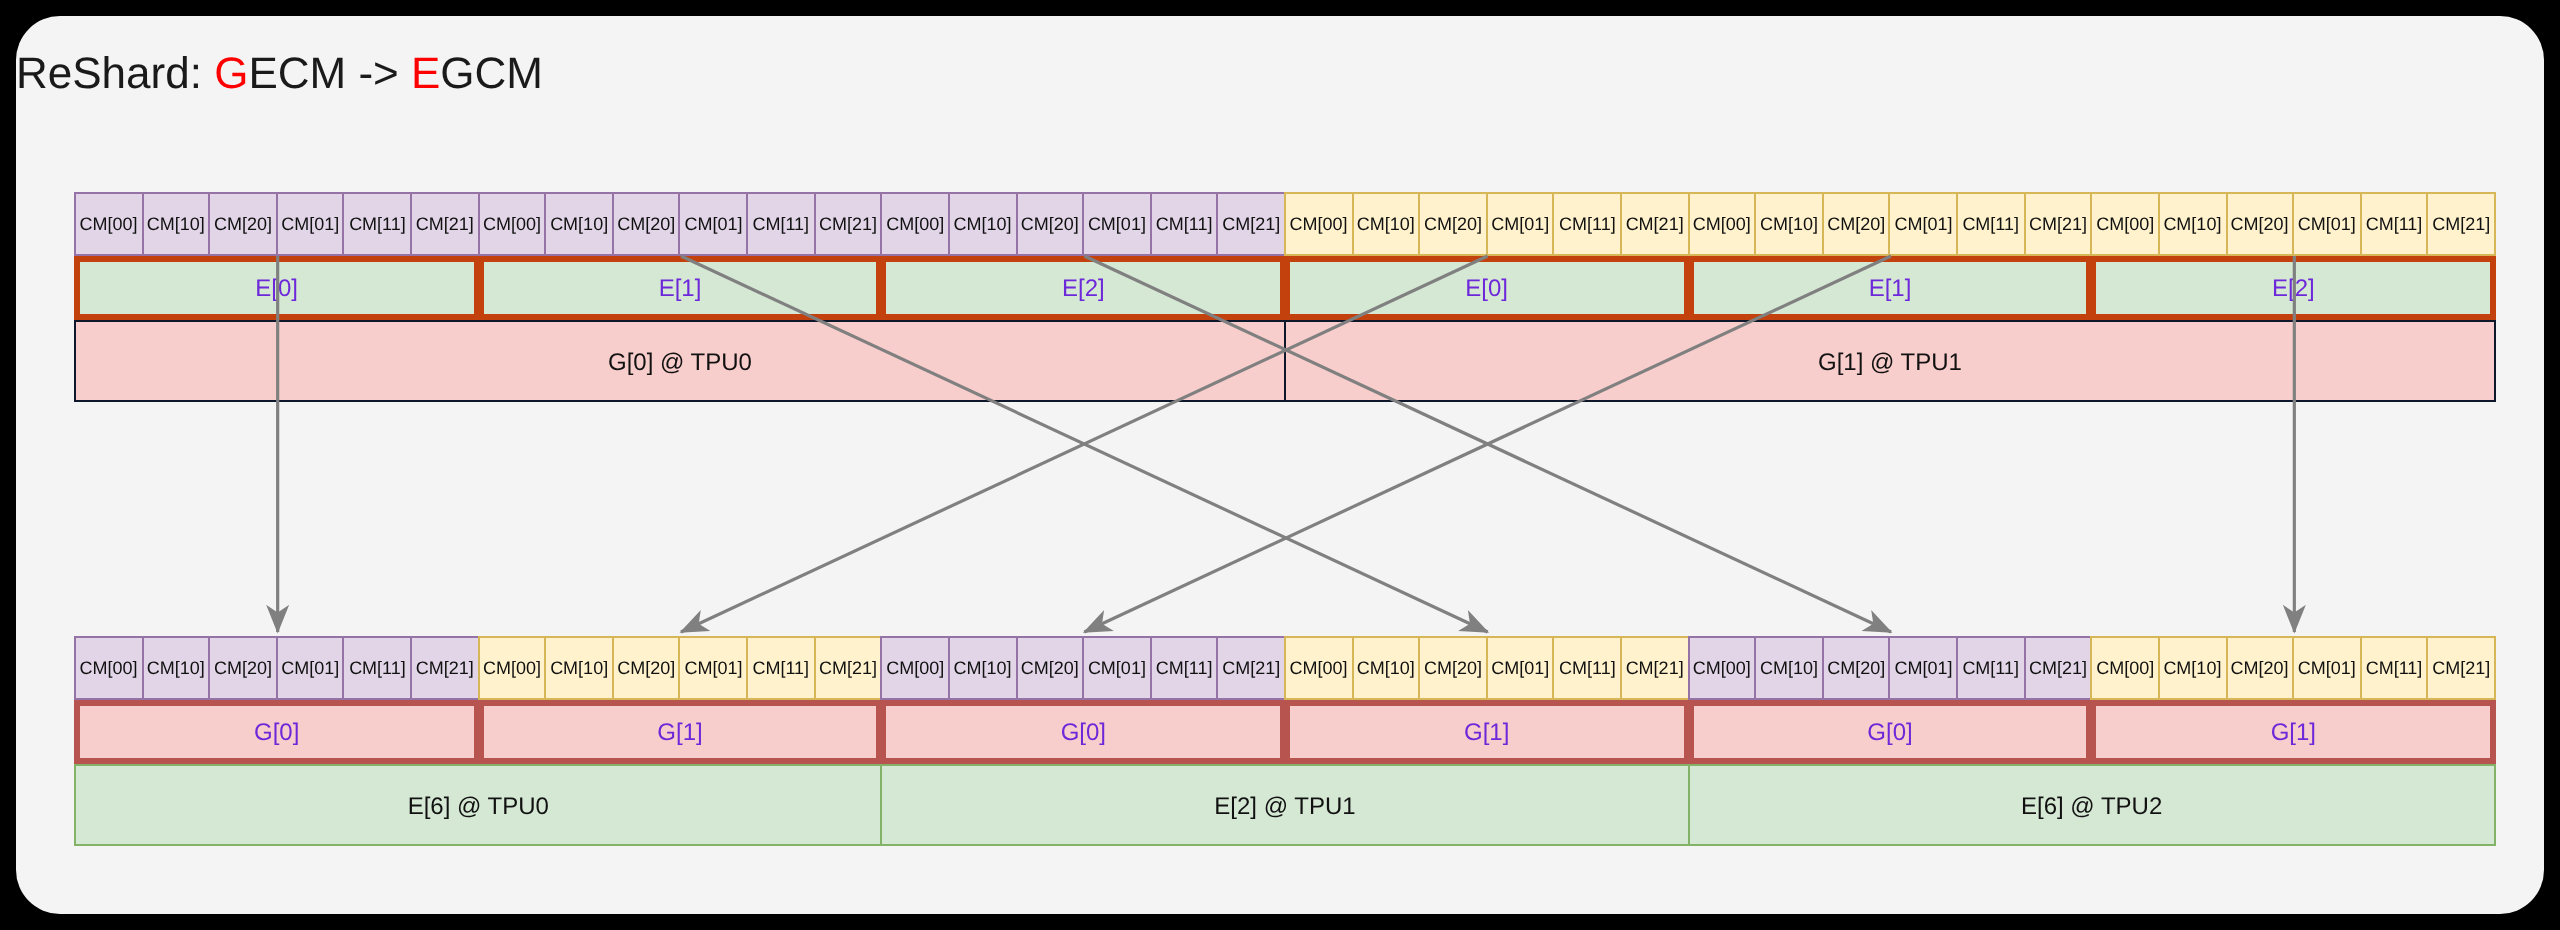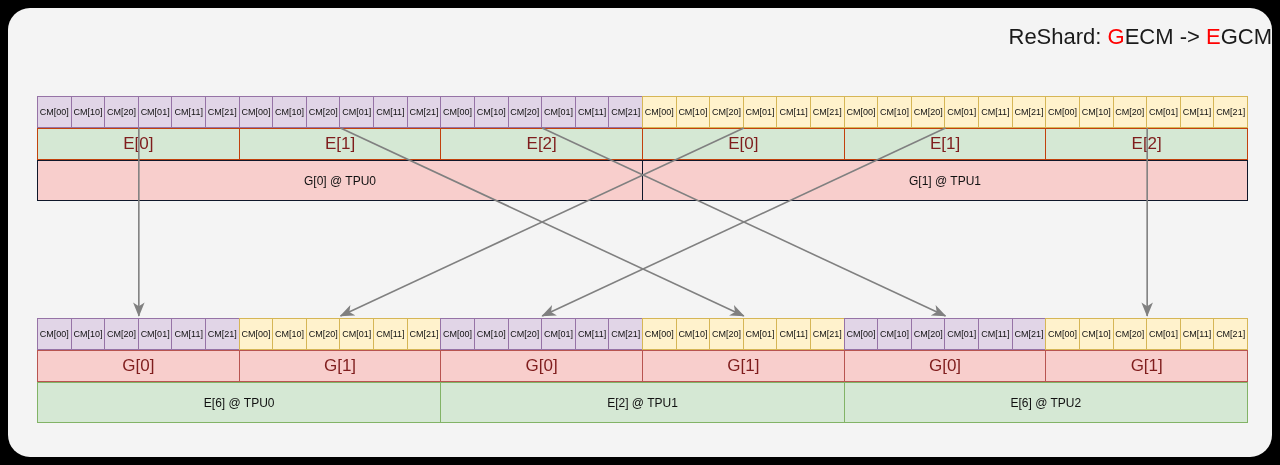--- a/index.html
+++ b/index.html
@@ -1,29 +1,29 @@
 <!DOCTYPE html>
 <html><head>
 <meta charset="utf-8">
 <style>
   html,body{margin:0;padding:0;background:#000;}
   body{width:1280px;height:465px;overflow:hidden;font-family:"Liberation Sans",sans-serif;}
   #panel{position:absolute;left:8px;top:8px;width:1264px;height:449px;background:#f4f4f4;border-radius:22px;}
-  #title{position:absolute;left:0;top:16px;width:1264px;text-align:right;font-size:22px;color:#1a1a1a;}
+  #title{position:absolute;left:0;top:16px;width:1264px;text-align:left;font-size:22px;color:#1a1a1a;}
   .redl{color:#ff0000;}
   #diagram{position:absolute;left:30px;top:80px;width:1210px;height:340px;text-decoration:underline;}
   svg.arrows{position:absolute;left:0;top:0;width:1210px;height:340px;pointer-events:none;}
   .band{position:absolute;left:0;display:flex;box-sizing:border-box;}
   .cellrow{top:8px;height:32px;width:1210px;}
   .cell{flex:1 1 0;box-sizing:border-box;display:flex;align-items:center;justify-content:center;
         font-size:9px;color:#111;border:1px solid #9673a6;background:#e1d5e7;margin-left:-1px;}
   .cell.yellow{border-color:#d6b656;background:#fff2cc;}
   .grow{top:40px;height:32px;width:1210px;}
   .gseg{flex:1 1 0;box-sizing:border-box;display:flex;align-items:center;justify-content:center;
-        font-size:17px;color:#7f1d1d;border:1px solid #c2410c;background:#d5e8d4;margin-left:-1px;}
+        font-size:12px;color:#6d28d9;border:3px solid #c2410c;background:#d5e8d4;margin-left:-1px;}
   .gseg.red{border-color:#b85450;background:#f8cecc;}
   .trow{top:72px;height:41px;width:1210px;}
   .tseg{flex:1 1 0;box-sizing:border-box;display:flex;align-items:center;justify-content:center;
         font-size:12px;color:#111;border:1px solid #0f172a;background:#f8cecc;margin-left:-1px;}
   .tseg.green{border-color:#82b366;background:#d5e8d4;}
   .bot-cellrow{top:230px;height:32px;width:1210px;}
   .bot-grow{top:262px;height:32px;width:1210px;}
   .bot-trow{top:294px;height:41px;width:1210px;}
   #alltoall{position:absolute;left:0;top:165px;width:1210px;text-align:center;font-size:14px;color:#111;}
 </style>

